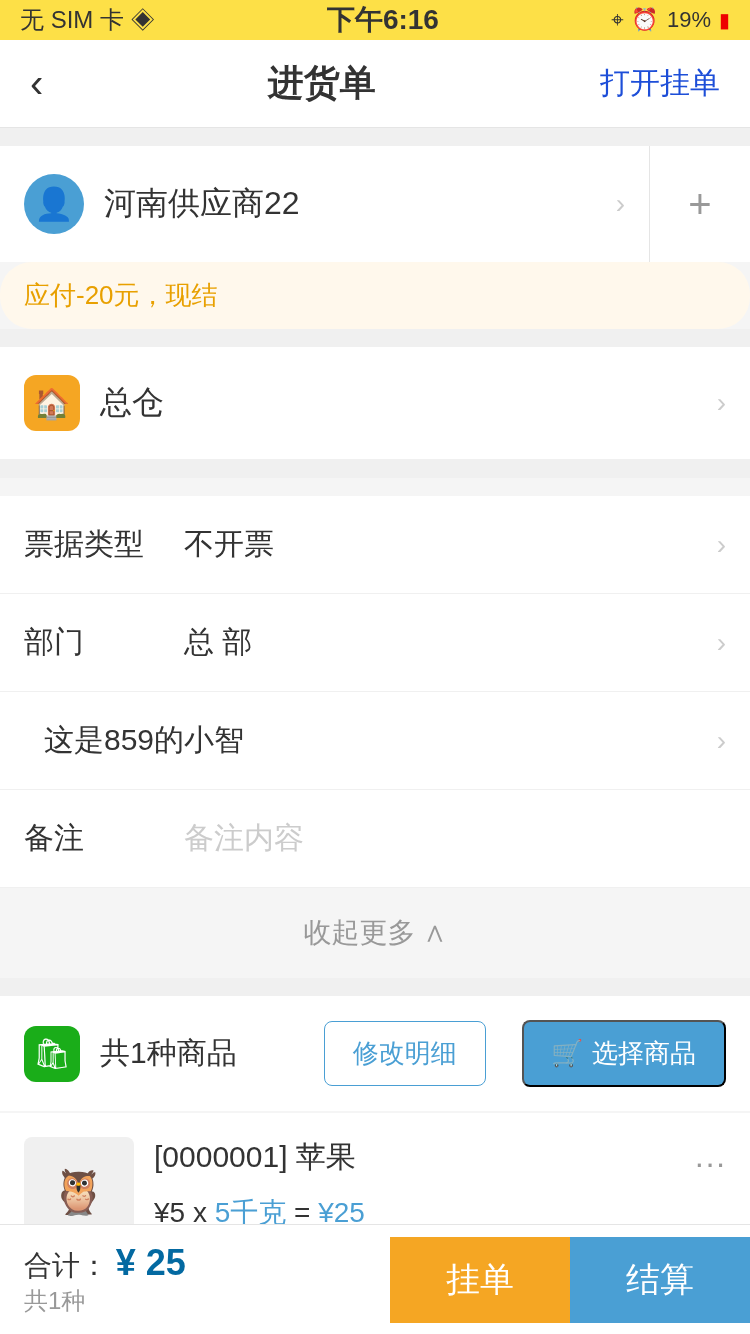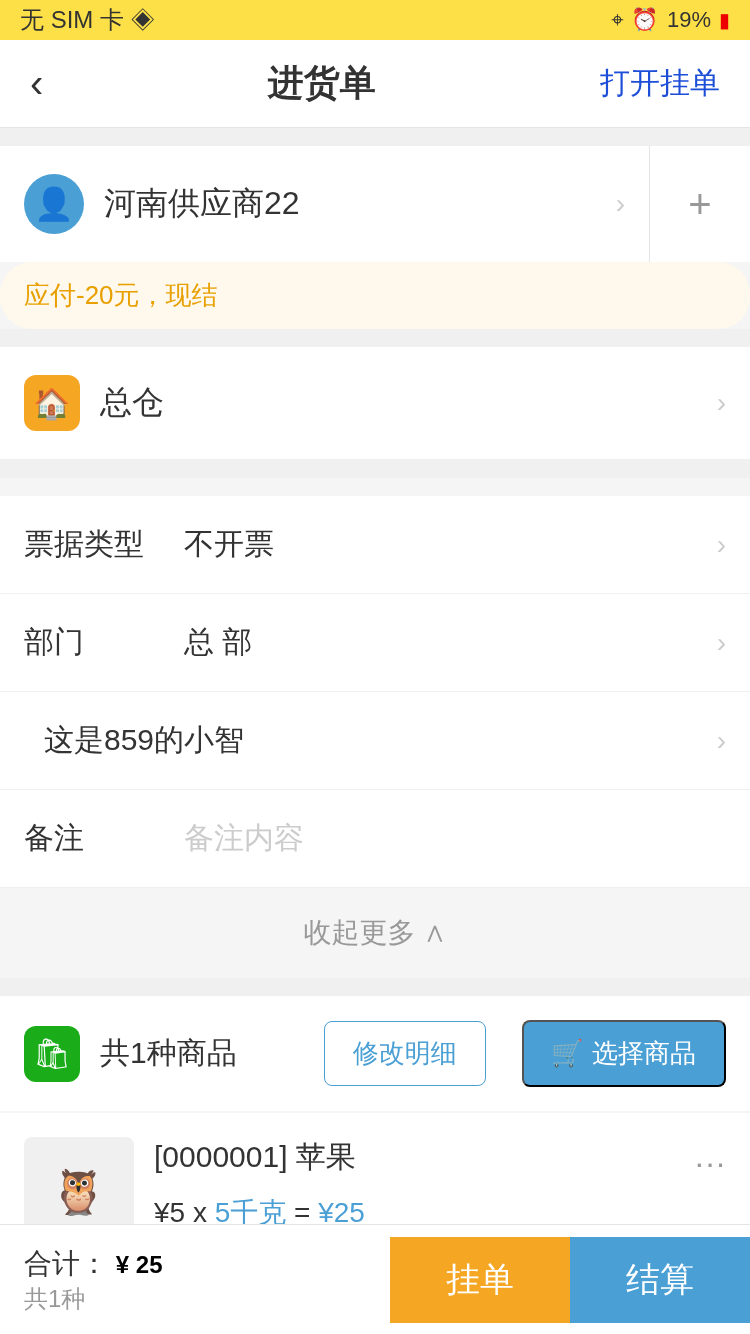--- a/index.html
+++ b/index.html
@@ -287,23 +287,23 @@
     }
     .footer-total {
       flex: 1;
       padding: 0 24px;
     }
     .footer-total-row {
       font-size: 28px;
       color: #333;
     }
     .footer-total-amount {
-      font-size: 24px;
+      font-size: 36px;
       font-weight: 600;
-      color: #000000;
+      color: #0369a1;
     }
     .footer-count {
       font-size: 24px;
       color: #999;
     }
     .footer-btn {
       width: 180px;
       height: 86px;
       display: flex;
       align-items: center;
@@ -319,20 +319,21 @@
       background: #4a9fd4;
     }
   </style>
 </head>
 <body>
 
 <div class="status-bar">
   <div class="status-left">
     <span>无 SIM 卡  ◈</span>
   </div>
+  <div class="status-center">下午6:16</div>
   <div class="status-right">
     <span>⌖</span>
     <span>⏰</span>
     <span>19%</span>
     <span style="color:#e00; font-size:20px;">▮</span>
   </div>
 </div>
 
 <div class="nav-bar">
   <span class="nav-back">‹</span>

